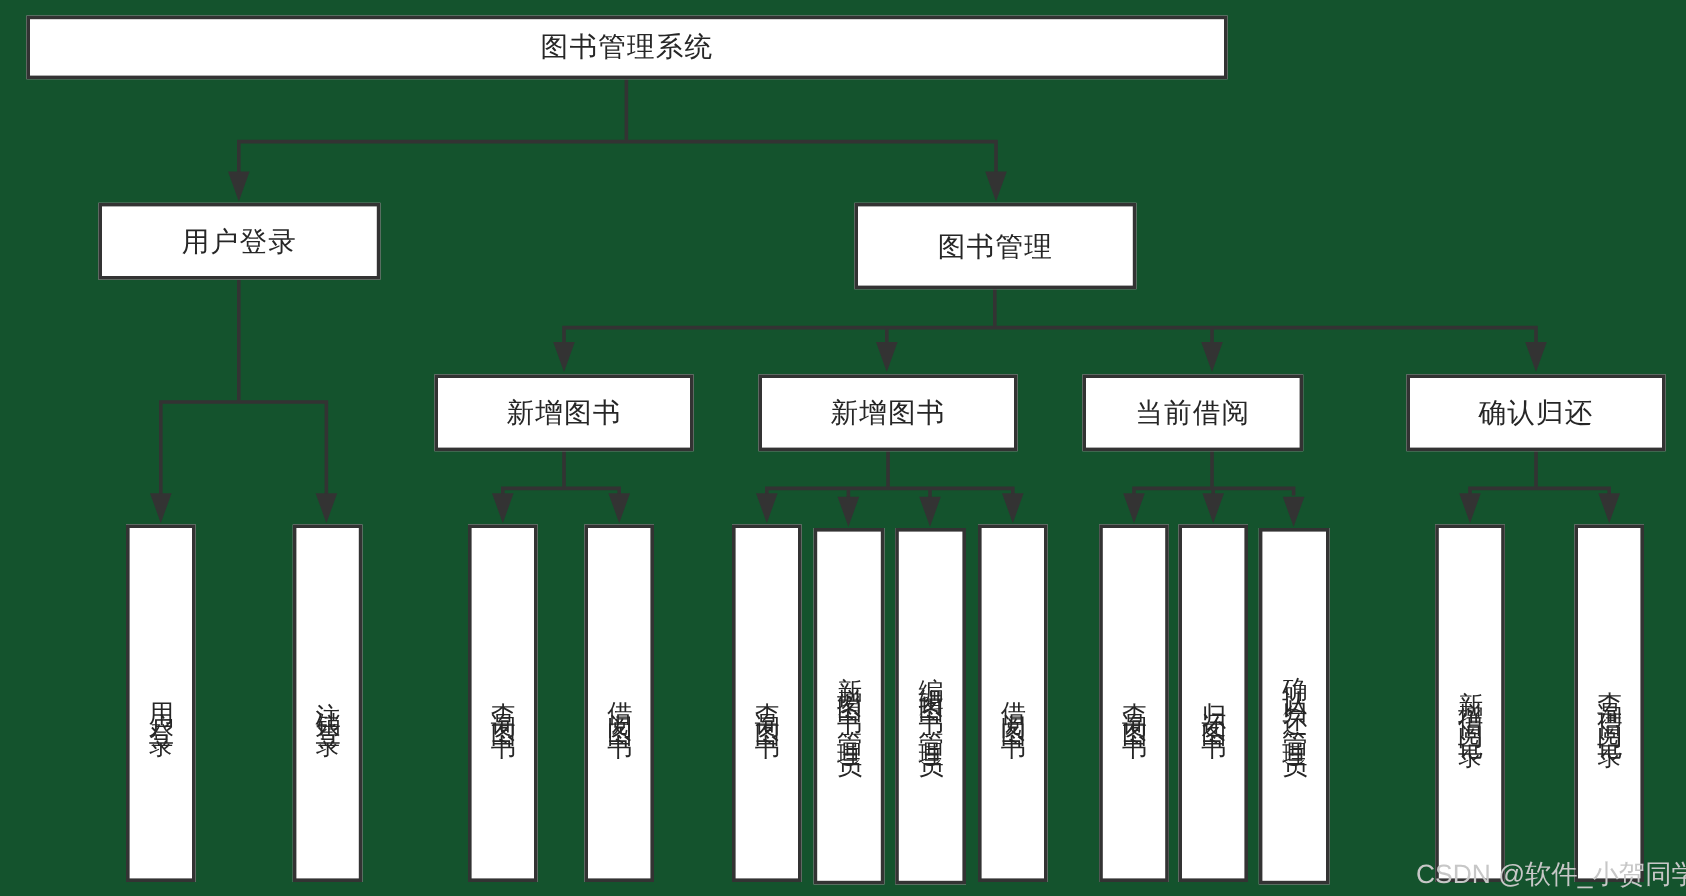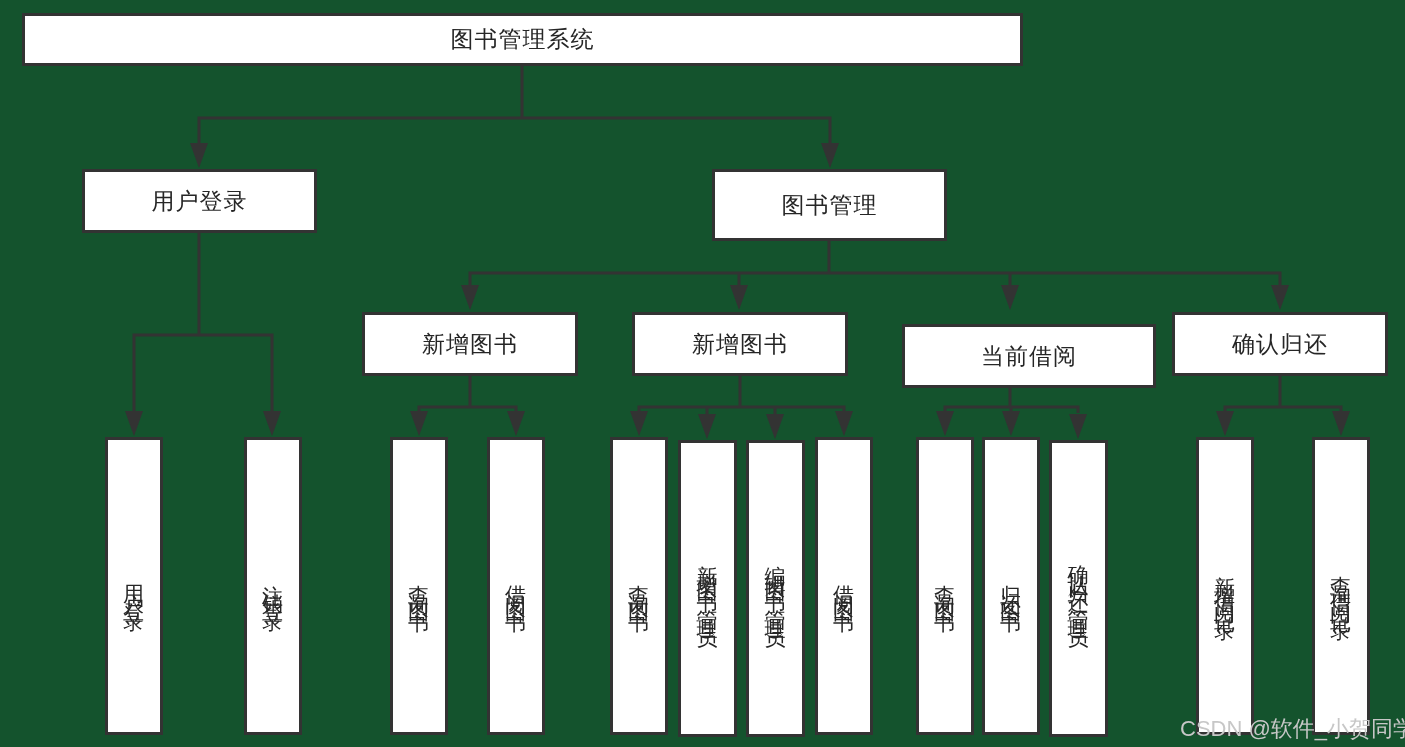--- a/index.html
+++ b/index.html
@@ -111,21 +111,21 @@
   <div class="box" style="left:712px; top:169px; width:235px; height:72px;">
     <span class="hlabel">图书管理</span>
   </div>
 
   <div class="box" style="left:362px; top:312px; width:216px; height:64px;">
     <span class="hlabel">新增图书</span>
   </div>
   <div class="box" style="left:632px; top:312px; width:216px; height:64px;">
     <span class="hlabel">新增图书</span>
   </div>
-  <div class="box" style="left:902px; top:312px; width:254px; height:64px;margin-top:12px;">
+  <div class="box" style="left:902px; top:312px; width:184px; height:64px;">
     <span class="hlabel">当前借阅</span>
   </div>
   <div class="box" style="left:1172px; top:312px; width:216px; height:64px;">
     <span class="hlabel">确认归还</span>
   </div>
 
   <div class="box" style="left:105px; top:437px; width:58px; height:298px;">
     <span class="vlabel">用户登录</span>
   </div>
   <div class="box" style="left:244px; top:437px; width:58px; height:298px;">

